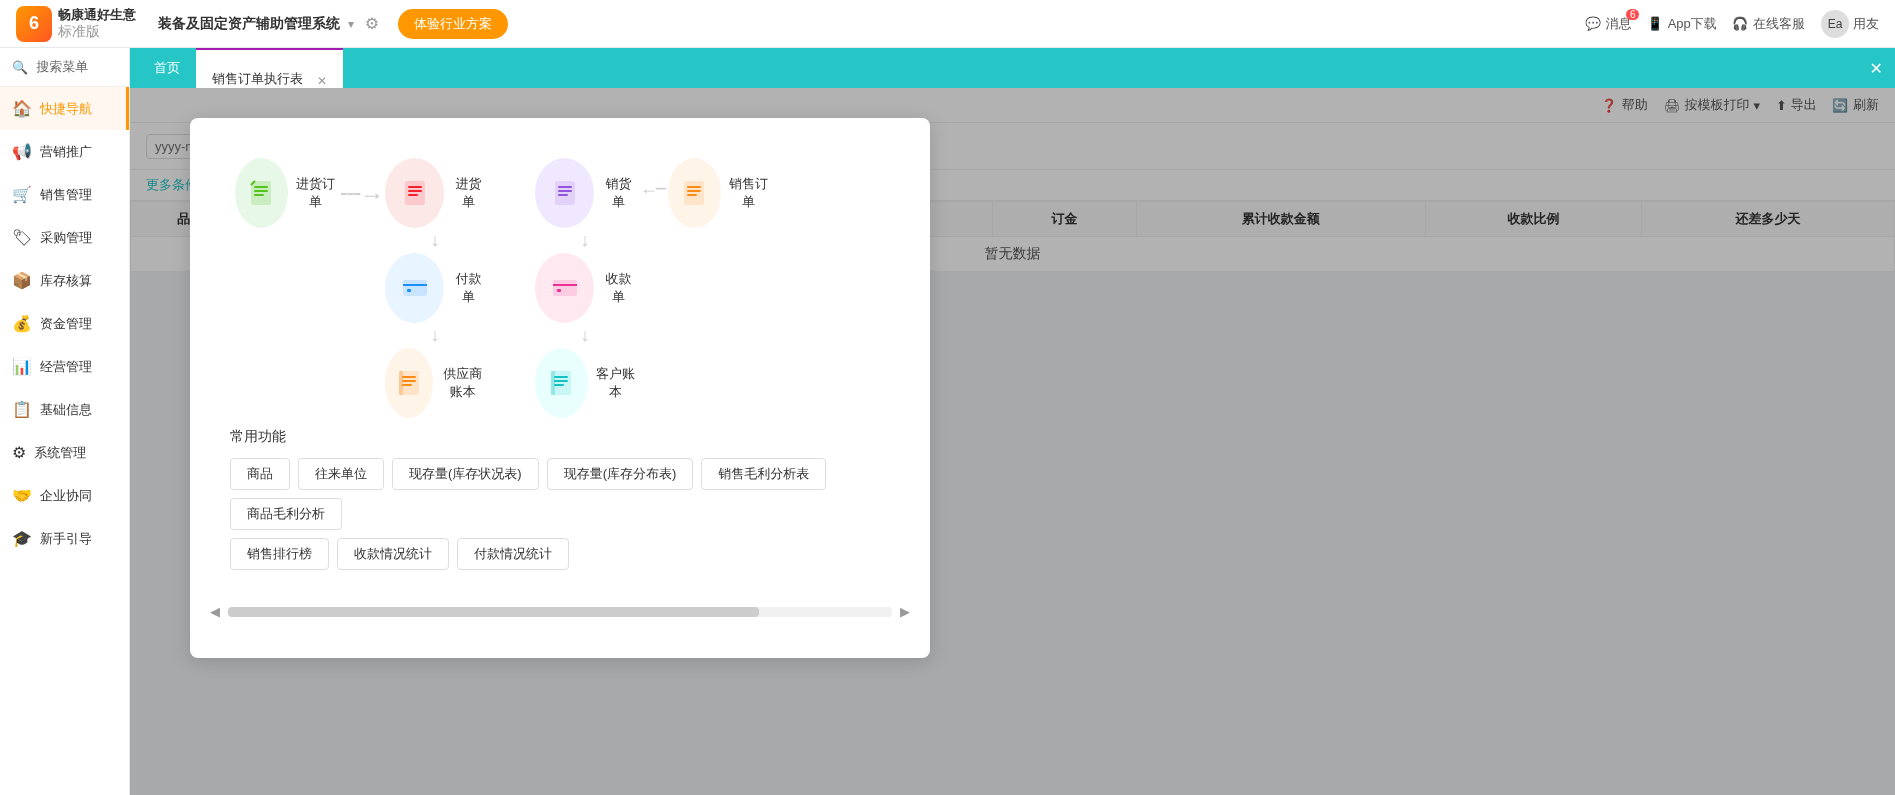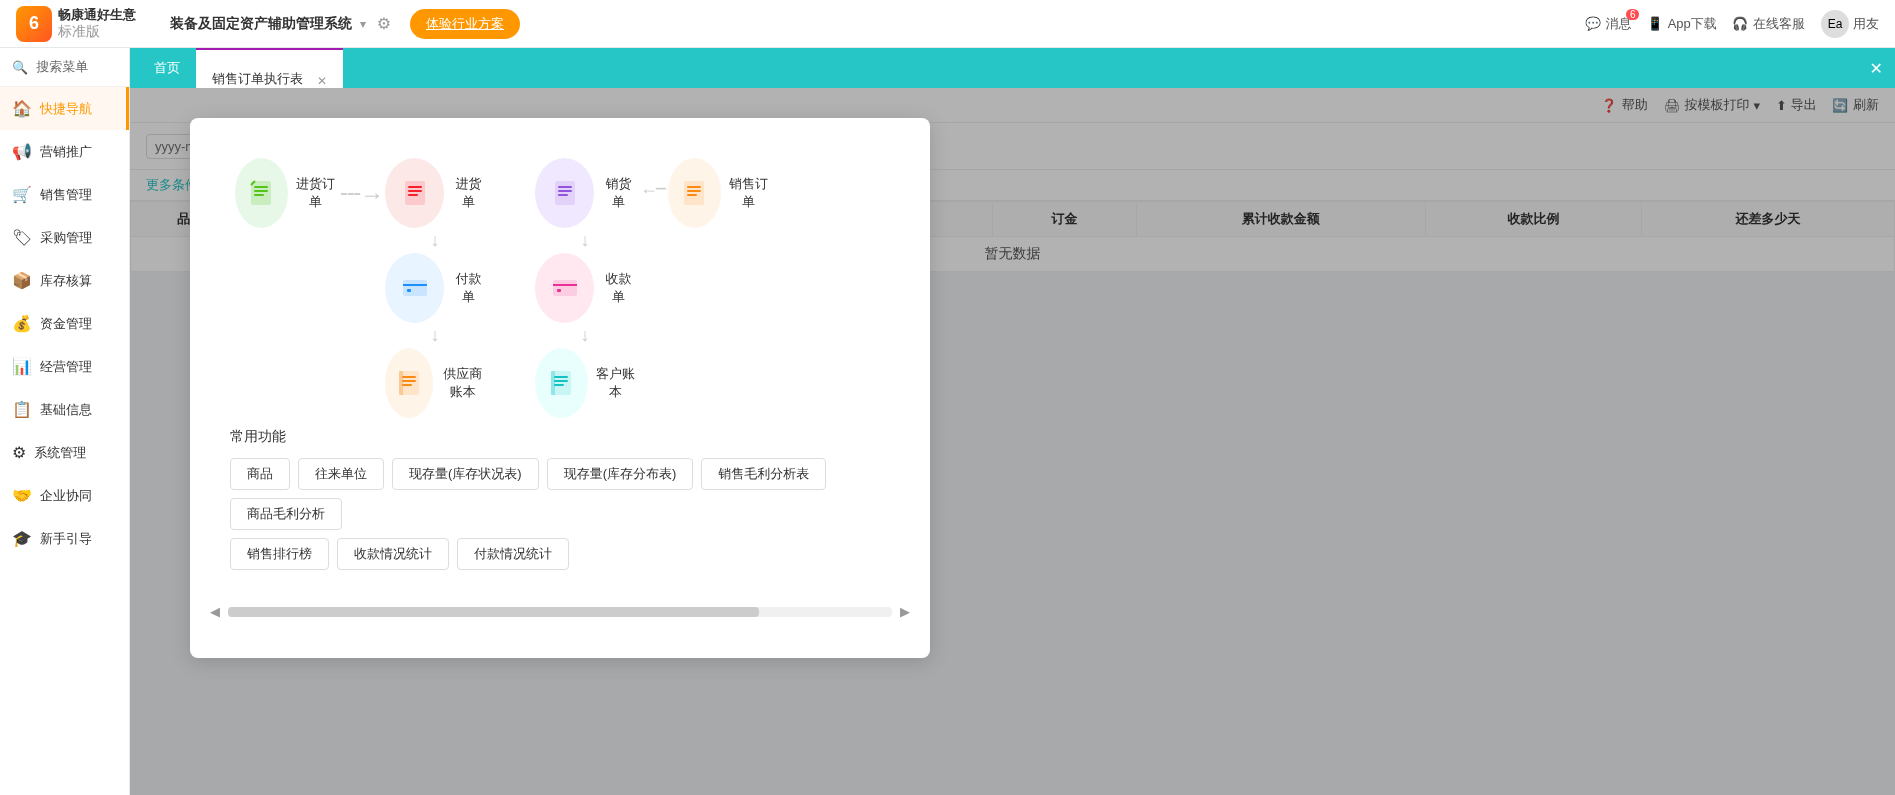--- a/index.html
+++ b/index.html
@@ -12,29 +12,29 @@
     .sidebar { width: 130px; background: #fff; border-right: 1px solid #e8e8e8; flex-shrink: 0; display: flex; flex-direction: column; }
     .content-area { flex: 1; display: flex; flex-direction: column; overflow: hidden; }
     .page-content { flex: 1; overflow: auto; position: relative; background: #f0f2f5; }
 
     
     .logo-area { display: flex; align-items: center; width: 130px; flex-shrink: 0; }
     .logo-icon { width: 36px; height: 36px; background: linear-gradient(135deg, #ff9800, #ff5722); border-radius: 8px; display: flex; align-items: center; justify-content: center; color: #fff; font-size: 18px; font-weight: bold; }
     .logo-text { margin-left: 6px; line-height: 1.2; }
     .logo-title { font-size: 13px; color: #333; font-weight: bold; }
     .logo-sub { font-size: 14px; color: #999; }
-    .system-title { display: flex; align-items: center; margin-left: 24px; }
+    .system-title { display: flex; align-items: center; margin-left: 12px; }
     .system-name { font-size: 14px; color: #333; font-weight: bold; margin-right: 8px; }
     .dropdown-arrow { color: #999; font-size: 12px; cursor: pointer; }
     .gear-btn { width: 28px; height: 28px; border: none; background: none; color: #999; font-size: 16px; cursor: pointer; margin-left: 4px; }
-    .trial-btn { background: #ff9800; color: #fff; border: none; border-radius: 16px; padding: 6px 16px; font-size: 13px; cursor: pointer; margin-left: 12px; text-decoration: underline; }
+    .trial-btn { background: #ff9800; color: #fff; border: none; border-radius: 16px; padding: 6px 16px; font-size: 13px; cursor: pointer; margin-left: 12px; }
     .top-right { margin-left: auto; display: flex; align-items: center; gap: 16px; }
     .top-right-item { display: flex; align-items: center; gap: 4px; color: #555; font-size: 13px; cursor: pointer; position: relative; }
     .badge { background: #ff4d4f; color: #fff; border-radius: 8px; font-size: 10px; padding: 0 4px; position: absolute; top: -6px; right: -8px; }
-    .avatar { width: 28px; height: 28px; border-radius: 50%; background: #ddd; display: flex; align-items: center; justify-content: center; color: #000000; font-size: 12px; }
+    .avatar { width: 28px; height: 28px; border-radius: 50%; background: #ddd; display: flex; align-items: center; justify-content: center; color: #404040; font-size: 12px; }
 
     
     .search-menu { display: flex; align-items: center; padding: 10px 12px; color: #666; font-size: 13px; cursor: pointer; border-bottom: 1px solid #f0f0f0; gap: 8px; }
     .sidebar-item { display: flex; align-items: center; padding: 12px 12px; color: #333; font-size: 13px; cursor: pointer; gap: 8px; }
     .sidebar-item.active { background: #fff7f0; color: #ff9800; border-right: 3px solid #ff9800; }
     .sidebar-icon { font-size: 16px; }
 
     
     .tab-item { height: 40px; display: flex; align-items: center; padding: 0 16px; font-size: 13px; color: #666; cursor: pointer; gap: 6px; }
     .tab-item.home { background: #26c6c6; color: #fff; padding-left: 24px; }

